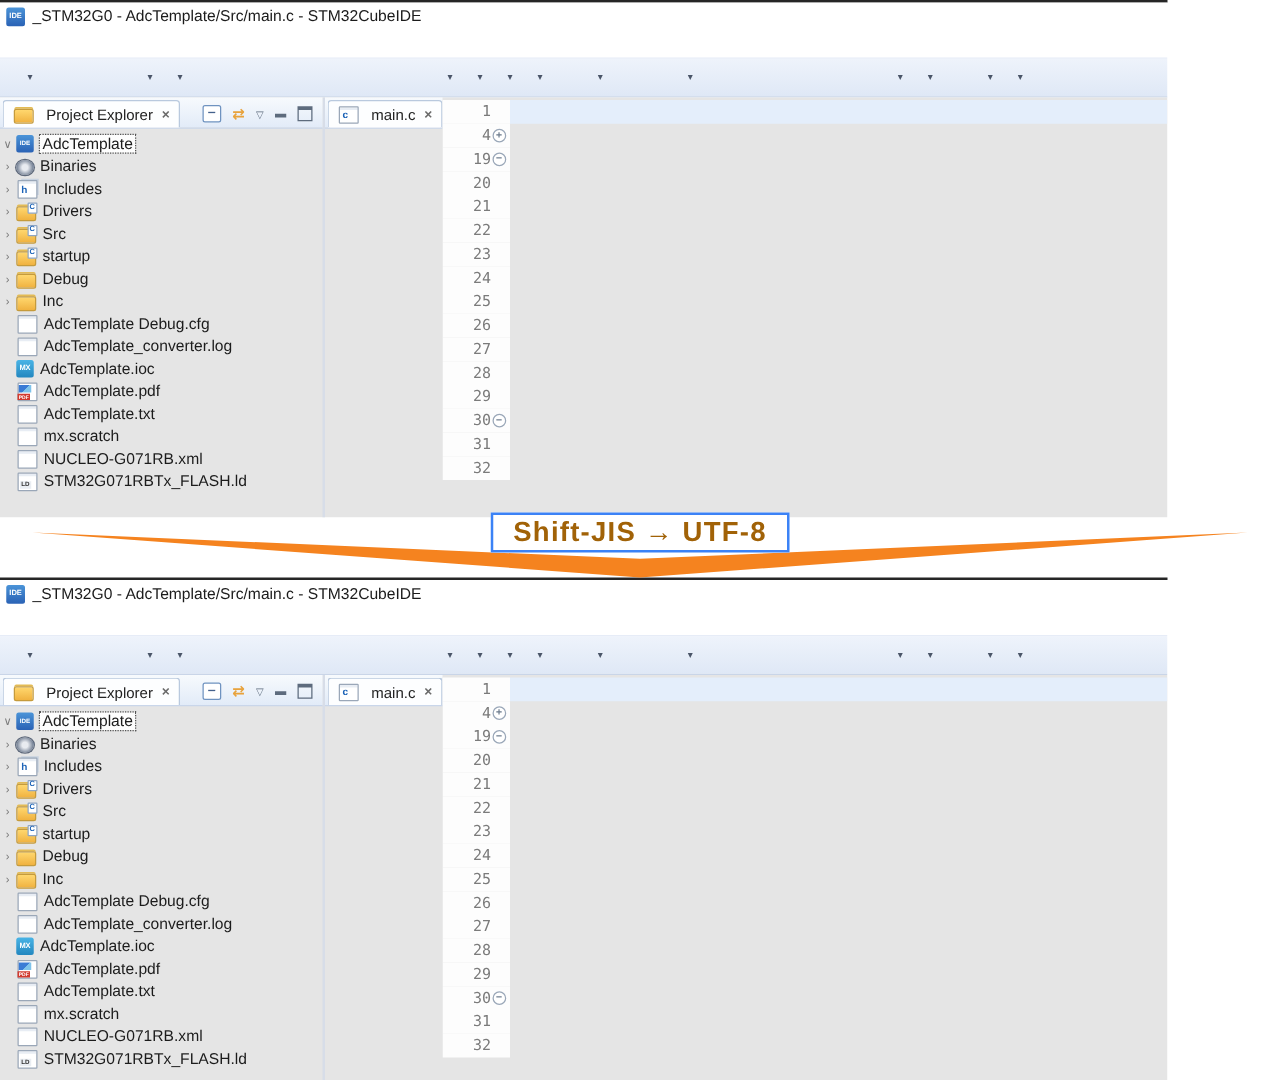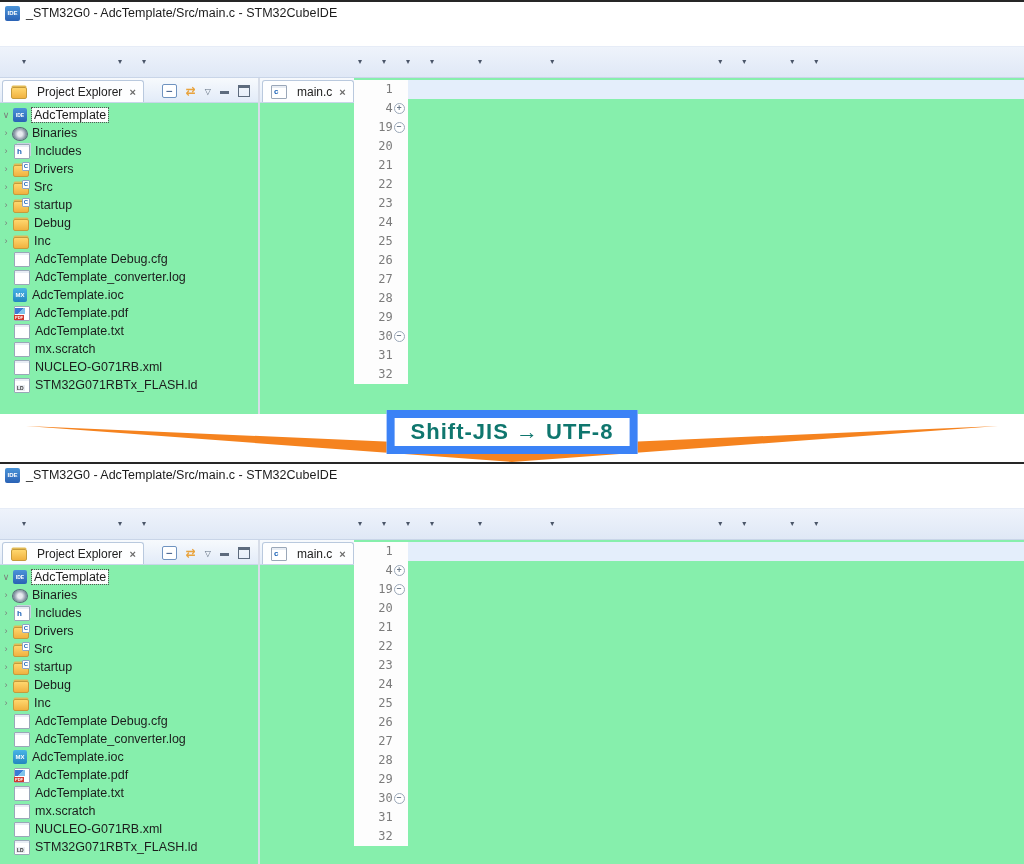--- a/index.html
+++ b/index.html
@@ -1,18 +1,18 @@
 <!DOCTYPE html>
 <html><head>
 <meta charset="utf-8">
 <style>
   html,body{margin:0;padding:0}
   body{width:1024px;height:864px;position:relative;overflow:hidden;background:#fff;
        font-family:"Liberation Sans","DejaVu Sans",sans-serif;-webkit-font-smoothing:antialiased}
-  .win{position:absolute;left:0;width:1024px;background:#fff;border-top:2px solid #262626;
+  .win{position:absolute;left:0;width:934px;background:#fff;border-top:2px solid #262626;
        display:flex;flex-direction:column;overflow:hidden}
   .win-top{top:0;height:412px}
   .win-bottom{top:462px;height:402px}
 
   
   .titlebar{height:22px;display:flex;align-items:center;gap:6px;padding-left:5px;background:#fff;flex:0 0 22px}
   .appicon{width:15px;height:15px;border-radius:2px;background:linear-gradient(#4b94d8,#2a62b5);
            color:#fff;font:bold 6px/15px "Liberation Sans",sans-serif;text-align:center}
   .appicon::before{content:"IDE"}
   .title{font-size:12.5px;color:#1b1b1b}
@@ -23,21 +23,21 @@
 
   
   .toolbar{height:30px;flex:0 0 30px;display:flex;align-items:center;padding:0 4px;
            background:linear-gradient(#eef3fb,#dfe8f6);border-top:1px solid #e6ecf7;border-bottom:1px solid #c9d5e8}
   .tbtn{height:22px;min-width:20px;display:flex;align-items:center;justify-content:center;gap:2px;
         border-radius:3px;padding:0 2px}
   .tbtn::before{content:"";width:14px;height:14px;display:block}
   .caret{font-size:8px;color:#4a5568;line-height:22px}
 
   
-  .mainarea{flex:1;display:flex;min-height:0;background:#86efac}
+  .mainarea{flex:1;display:flex;min-height:0;background:#e5e5e5}
   .explorer{flex:0 0 258px;border-right:2px solid #d7dde8;display:flex;flex-direction:column;min-height:0}
   .editor{flex:1;display:flex;flex-direction:row;min-width:0;min-height:0}
 
   .viewtabs,.edtabs{height:24px;flex:0 0 24px;display:flex;align-items:flex-end;background:linear-gradient(#f7fafd,#e2ebf8);
                     border-bottom:1px solid #c9d6ea;padding-left:2px}
   .tab{height:21px;display:flex;align-items:center;gap:5px;padding:0 7px;background:#fdfeff;
        border:1px solid #b9c9de;border-bottom:none;border-radius:3px 3px 0 0;font-size:12px;color:#222}
   .closex{color:#6b6b6b;font-size:11px;font-weight:bold;margin-left:2px}
   .vtool{margin-left:auto;display:flex;align-items:center;gap:9px;padding:0 8px 4px 0}
   .vt{display:inline-flex;align-items:center;justify-content:center}
@@ -83,21 +83,21 @@
   .foldbadge.plus,.foldbadge.minus{display:inline-block}
   .foldbadge.plus::before{content:"+"}
   .foldbadge.minus::before{content:"−"}
   .ltext{flex:1;white-space:pre;padding-left:8px;color:#333;overflow:hidden}
   .ltext.hl{background:#e4eefb}
 
   
   .arrowzone{position:absolute;top:410px;left:0;width:1024px;height:54px;z-index:5}
   .chevband{position:absolute;left:0;top:0}
   .convlabel{position:absolute;left:50%;top:0;transform:translateX(-50%);background:#fff;
-             border:8px solid #3b82f6;color:#0f766e;font:bold 22px/28px "Liberation Sans",sans-serif;
+             border:2px solid #3b82f6;color:#a16207;font:bold 22px/28px "Liberation Sans",sans-serif;
              padding:0 16px;letter-spacing:1px;white-space:nowrap}
 </style>
 </head>
 <body>
 
 <div class="win win-top">
   <div class="titlebar">
     <span class="appicon"></span>
     <span class="title">_STM32G0 - AdcTemplate/Src/main.c - STM32CubeIDE</span>
   </div>

